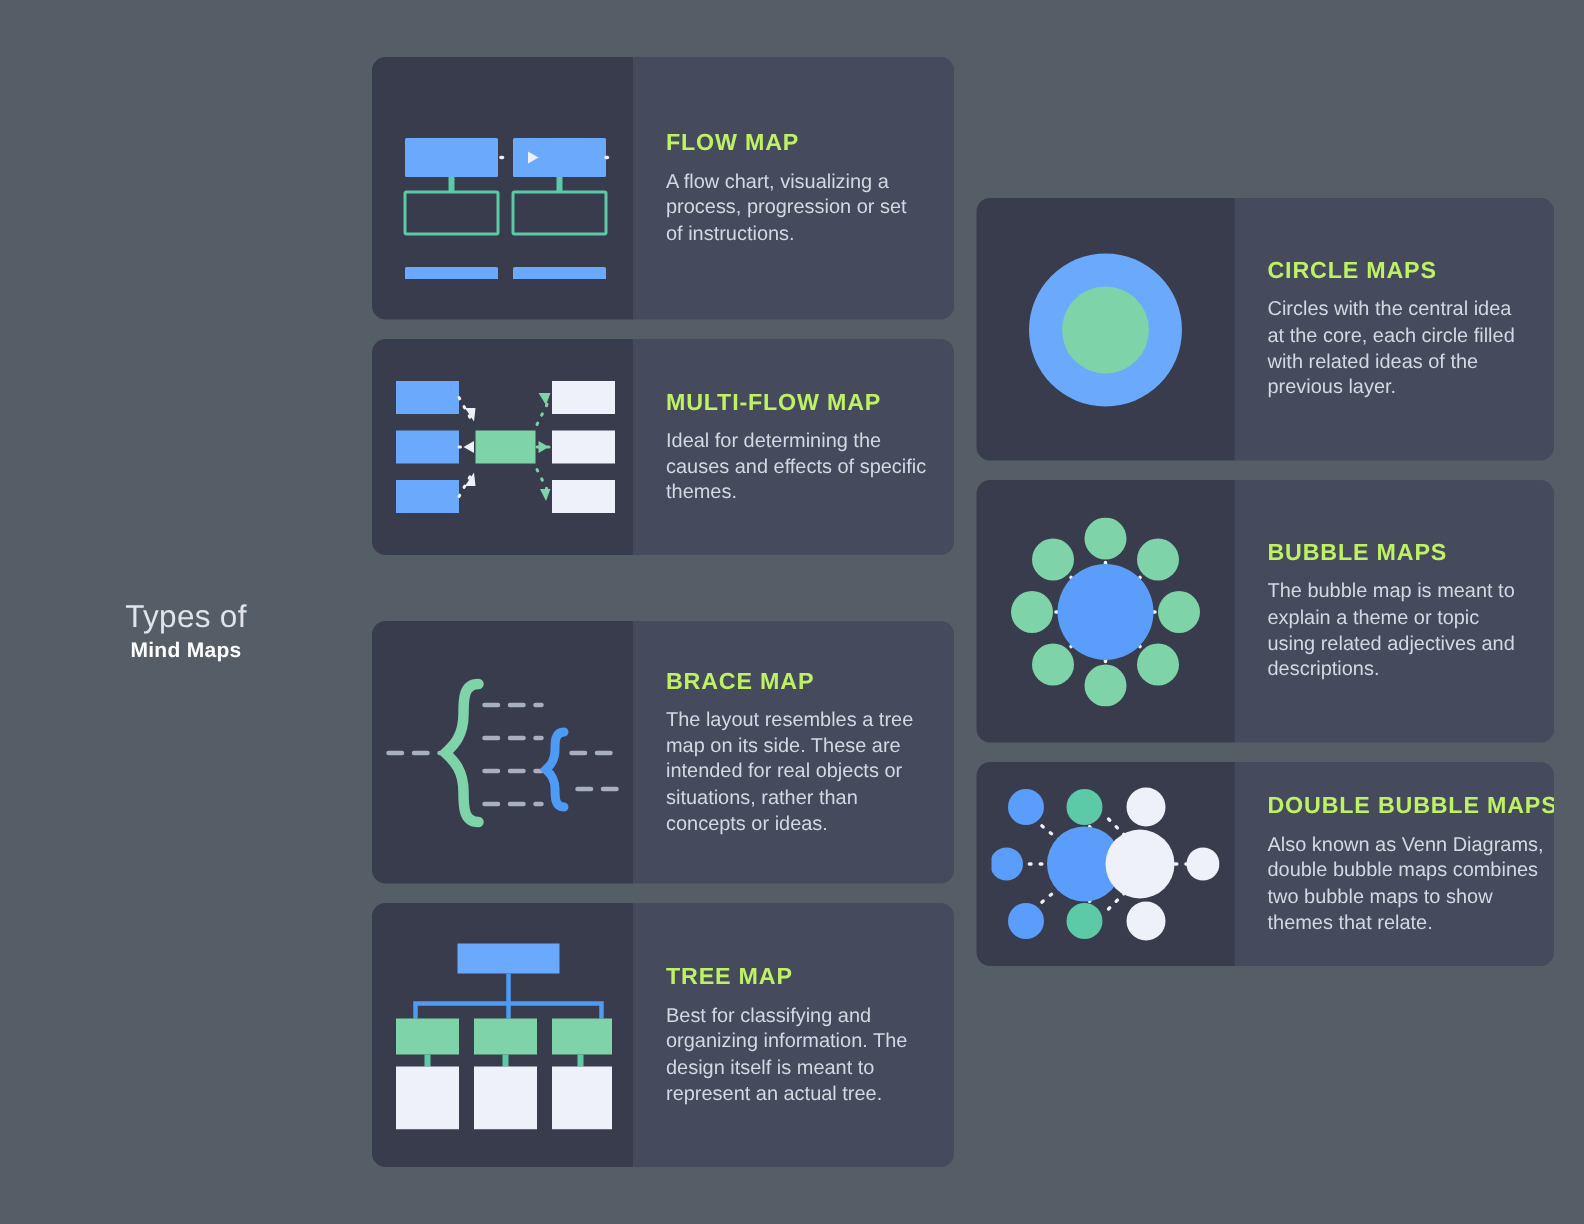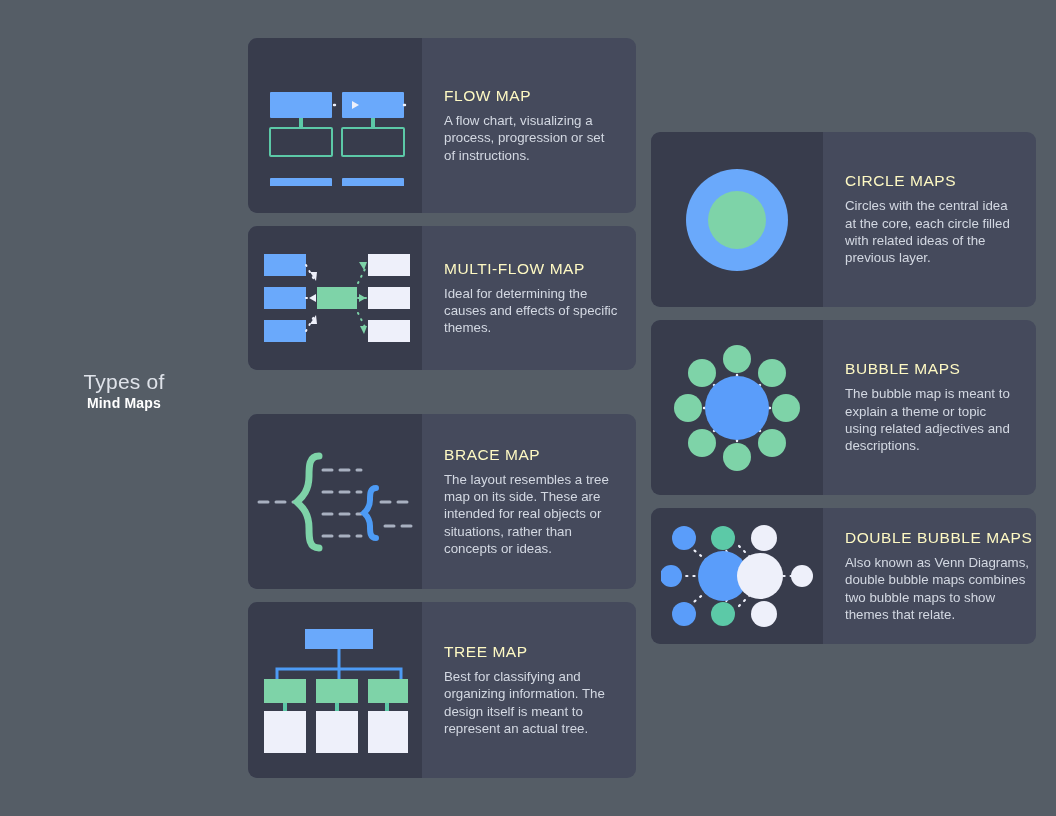--- a/index.html
+++ b/index.html
@@ -6,21 +6,21 @@
   html, body {
     width: 1056px; height: 816px;
     background: #555d66;
     font-family: "Liberation Sans", sans-serif;
     overflow: hidden;
   }
   #page { position: relative; width: 1056px; height: 816px; }
 
   
   #title-block {
-    position: absolute; left: 0; top: 370px; width: 248px;
+    position: absolute; left: 0; top: 400px; width: 248px;
     text-align: center; line-height: 1.18;
   }
   #title-line1 { font-size: 21px; color: #dfe3ea; font-weight: 400; letter-spacing: .2px; }
   #title-line2 { font-size: 14px; color: #ffffff; font-weight: 700; letter-spacing: .2px; }
 
   
   .card {
     position: absolute;
     background: #454a5c;
     border-radius: 9px;
@@ -32,21 +32,21 @@
     background: #383c4c;
     border-radius: 9px 0 0 9px;
     position: relative;
   }
   .card-body {
     flex: 1 1 auto;
     padding: 0 18px 0 22px;
     display: flex; flex-direction: column; justify-content: center;
   }
   .card-title {
-    font-size: 15.5px; font-weight: 400; color: #fef9c3;
+    font-size: 15.5px; font-weight: 700; color: #bef264;
     letter-spacing: .55px; margin-bottom: 7px; white-space: nowrap;
   }
   .card-desc {
     font-size: 13.3px; color: #d3d8e2; line-height: 1.30; font-weight: 400;
   }
 
   
   .col-left { left: 248px; width: 388px; }
   .col-left .card-icon { width: 174px; }
   

